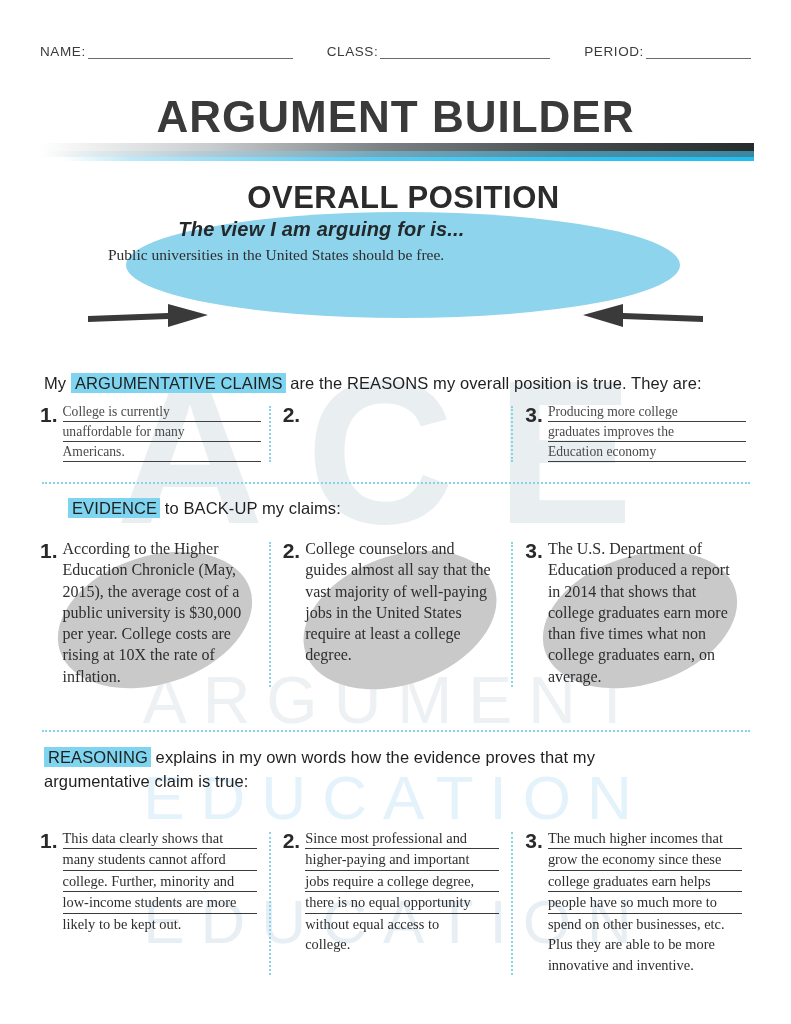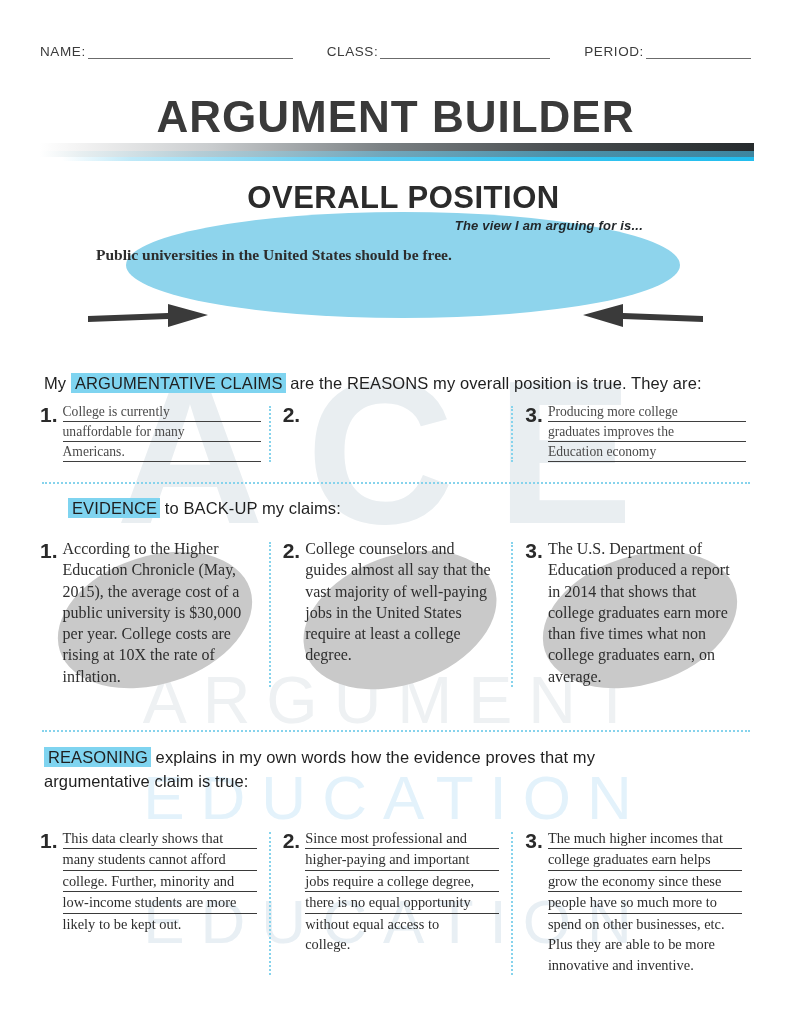--- a/index.html
+++ b/index.html
@@ -163,36 +163,35 @@
     width: 554px;
     height: 106px;
     background: #8ed4ec;
     border-radius: 50%;
   }
   .oval-prompt {
     position: absolute;
     top: 218px;
     left: 0;
     width: 643px;
-    text-align: right;
-    font-size: 13px;
+    text-align: center;
+    font-size: 20px;
     font-style: italic;
     font-weight: 600;
     color: #23282b;
     letter-spacing: 0.2px;
   }
   .oval-answer {
     position: absolute;
     top: 246px;
-    left: 96px;
+    left: 108px;
     width: 560px;
     font-family: "Liberation Serif", serif;
     font-size: 15.5px;
     color: #2d2d2d;
-    font-weight: bold;
   }
 
   
   .arrow {
     position: absolute;
     top: 300px;
     width: 122px;
     height: 30px;
   }
   .arrow-left { left: 88px; }
@@ -453,22 +452,22 @@
           <span class="rs-line ul">there is no equal opportunity</span>
           <span class="rs-line">without equal access to</span>
           <span class="rs-line">college.</span>
         </div>
       </div>
       <div class="col">
         <span class="vsep"></span>
         <span class="num">3</span>
         <div class="rs-text">
           <span class="rs-line ul">The much higher incomes that</span>
+          <span class="rs-line ul">grow the economy since these</span>
           <span class="rs-line ul">college graduates earn helps</span>
-          <span class="rs-line ul">grow the economy since these</span>
           <span class="rs-line ul">people have so much more to</span>
           <span class="rs-line">spend on other businesses, etc.</span>
           <span class="rs-line">Plus they are able to be more</span>
           <span class="rs-line">innovative and inventive.</span>
         </div>
       </div>
     </div>
 
   </div>
 </div>

